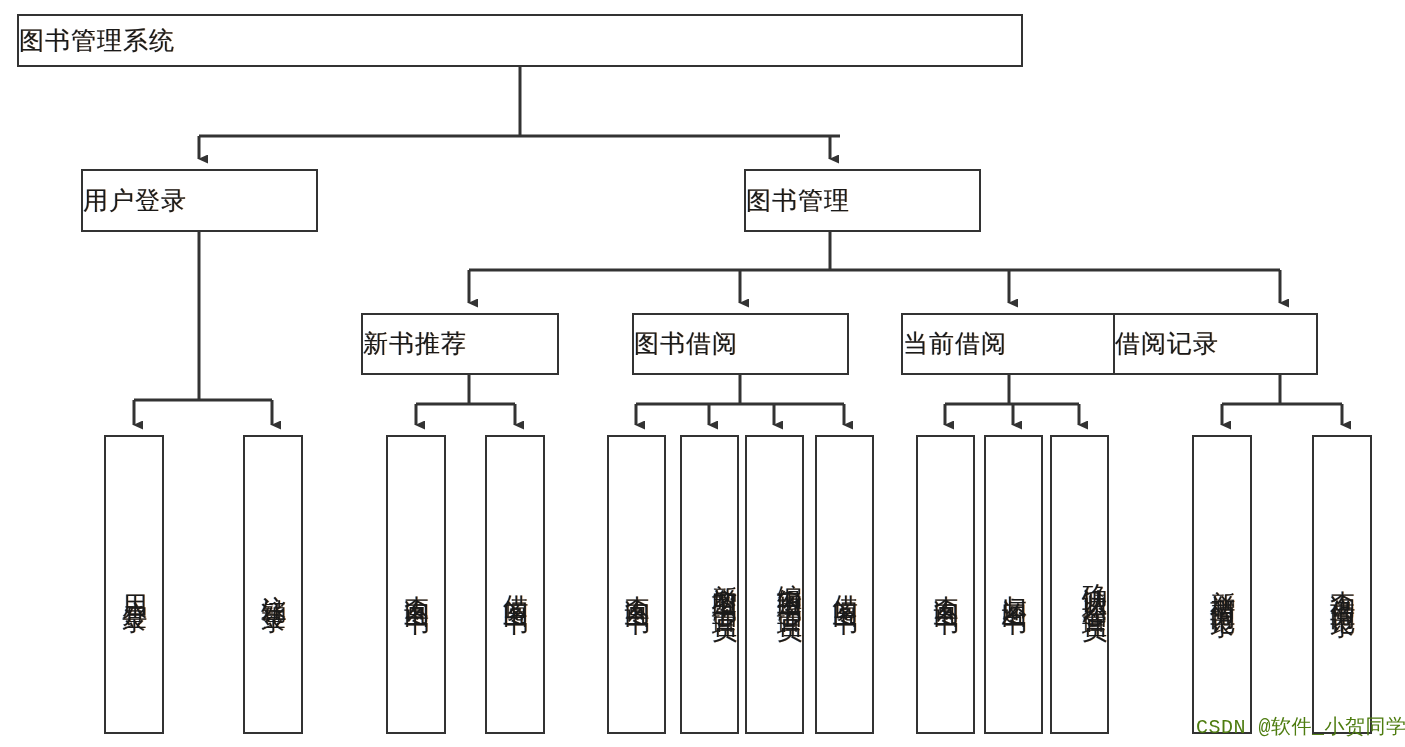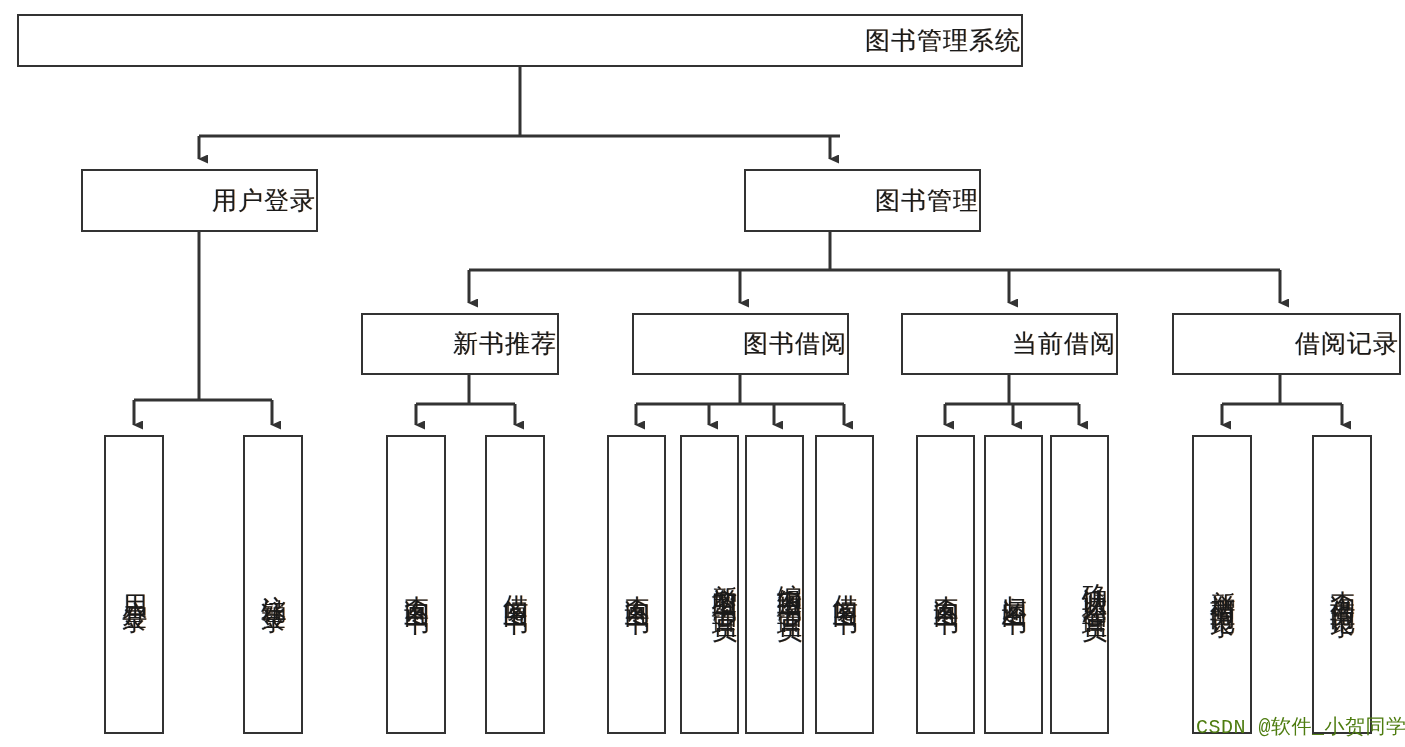--- a/index.html
+++ b/index.html
@@ -32,21 +32,21 @@
     pointer-events: none;
   }
 
   .node {
     position: absolute;
     box-sizing: border-box;
     border: 2.5px solid #333333;
     background: #ffffff;
     display: flex;
     align-items: center;
-    justify-content: flex-end;
+    justify-content: flex-start;
     color: #1a1a1a;
     text-shadow: 0.5px 0 0 rgba(200,120,40,0.55), -0.5px 0 0 rgba(90,150,220,0.5);
   }
 
   .node-h {
     font-size: 25px;
     letter-spacing: 1px;
     line-height: 1.1;
   }
 
@@ -166,21 +166,21 @@
 
   <div class="node node-h" id="node-l3-0" style="left: 361px; top: 313px; width: 198px; height: 62px;">
     <span>新书推荐</span>
   </div>
   <div class="node node-h" id="node-l3-1" style="left: 632px; top: 313px; width: 217px; height: 62px;">
     <span>图书借阅</span>
   </div>
   <div class="node node-h" id="node-l3-2" style="left: 901px; top: 313px; width: 217px; height: 62px;">
     <span>当前借阅</span>
   </div>
-  <div class="node node-h" id="node-l3-3" style="left: 1172px; top: 313px; width: 229px; height: 62px;">
+  <div class="node node-h" id="node-l3-3" style="left: 1113px; top: 313px; width: 205px; height: 62px;">
     <span>借阅记录</span>
   </div>
 
   <div class="node node-v center-v" id="node-leaf-0" style="left: 104px; top: 435px; width: 60px; height: 299px;">
     <span>用户登录</span>
   </div>
   <div class="node node-v center-v" id="node-leaf-1" style="left: 243px; top: 435px; width: 60px; height: 299px;">
     <span>注销登录</span>
   </div>
   <div class="node node-v center-v" id="node-leaf-2" style="left: 386px; top: 435px; width: 60px; height: 299px;">

